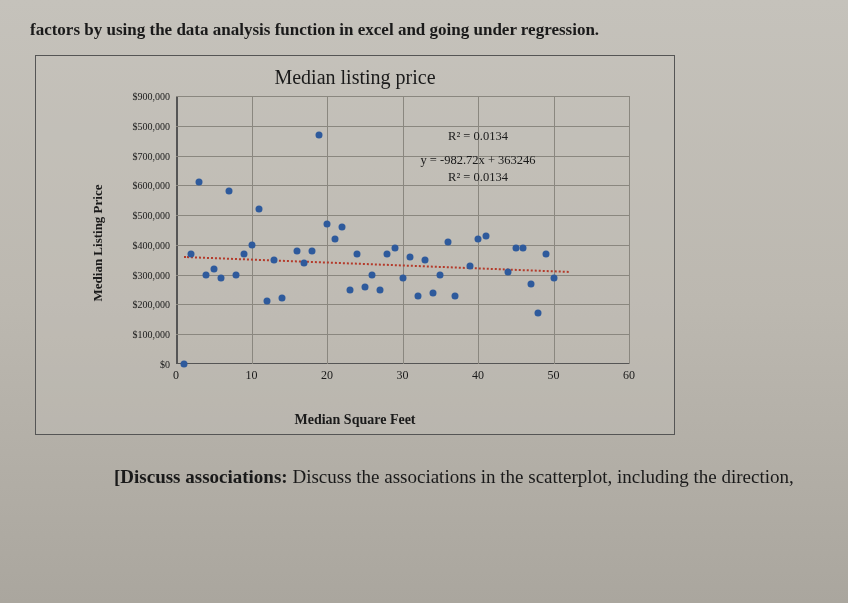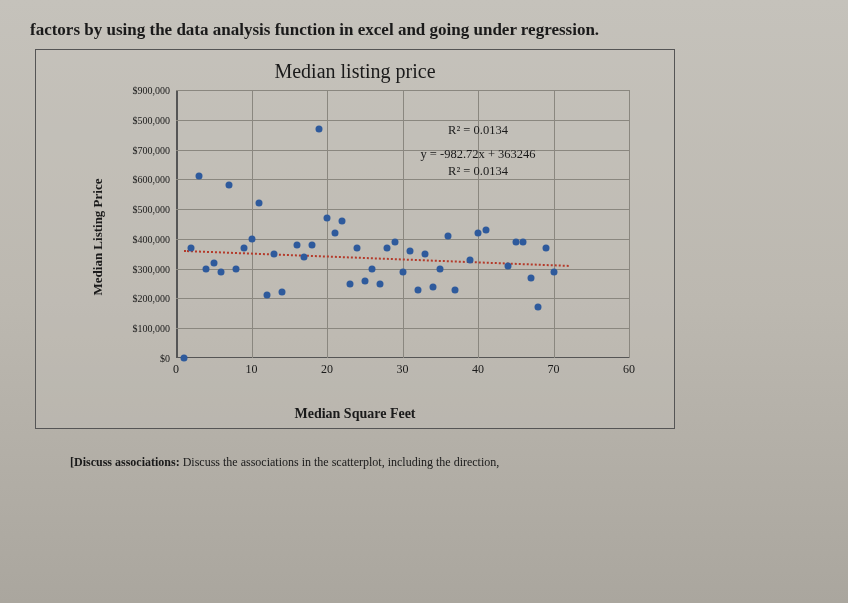--- a/index.html
+++ b/index.html
@@ -8,21 +8,21 @@
     height: 603px;
     background: linear-gradient(180deg, #c5c2bb 0%, #bcb8b0 50%, #aaa69e 100%);
     font-family: Georgia, 'Times New Roman', serif;
     padding: 20px 30px;
     color: #1a1a1a;
     overflow: hidden;
   }
   .heading {
     font-size: 17px;
     font-weight: bold;
-    margin-bottom: 9px;
+    margin-bottom: 15px;
   }
   .chart-frame {
     width: 640px;
     height: 380px;
     border: 1.5px solid #555;
     background: rgba(200,197,189,0.3);
     margin: 0 0 20px 5px;
     position: relative;
   }
   .chart-title {
@@ -114,23 +114,24 @@
     transform-origin: left center;
   }
   .annot {
     position: absolute;
     font-size: 12.5px;
     font-family: 'Times New Roman', serif;
     white-space: nowrap;
     text-align: center;
   }
   .body-text {
-    font-size: 12px;
+    font-size: 19px;
     line-height: 2.3;
     margin-top: 18px;
+    margin-left: 44px;
   }
   .indent { text-indent: 40px; }
 </style>
 </head>
 <body>
 
 <div class="heading">factors by using the data analysis function in excel and going under regression.</div>
 
 <div class="chart-frame">
   <div class="chart-title">Median listing price</div>
@@ -142,21 +143,21 @@
     <div class="x-tick-label" style="left: 0px;">0</div>
         <div class="grid-v" style="left: 75.5px;"></div>
         <div class="x-tick-label" style="left: 75.5px;">10</div>
         <div class="grid-v" style="left: 151px;"></div>
         <div class="x-tick-label" style="left: 151px;">20</div>
         <div class="grid-v" style="left: 226.5px;"></div>
         <div class="x-tick-label" style="left: 226.5px;">30</div>
         <div class="grid-v" style="left: 302px;"></div>
         <div class="x-tick-label" style="left: 302px;">40</div>
         <div class="grid-v" style="left: 377.5px;"></div>
-        <div class="x-tick-label" style="left: 377.5px;">70</div>
+        <div class="x-tick-label" style="left: 377.5px;">50</div>
         <div class="grid-v" style="left: 453px;"></div>
         <div class="x-tick-label" style="left: 453px;">60</div>
         <div class="y-tick-label" style="top: 268px;">$0</div>
         <div class="grid-h" style="top: 238.222px;"></div>
         <div class="y-tick-label" style="top: 238.222px;">$100,000</div>
         <div class="grid-h" style="top: 208.444px;"></div>
         <div class="y-tick-label" style="top: 208.444px;">$200,000</div>
         <div class="grid-h" style="top: 178.667px;"></div>
         <div class="y-tick-label" style="top: 178.667px;">$300,000</div>
         <div class="grid-h" style="top: 148.889px;"></div>

